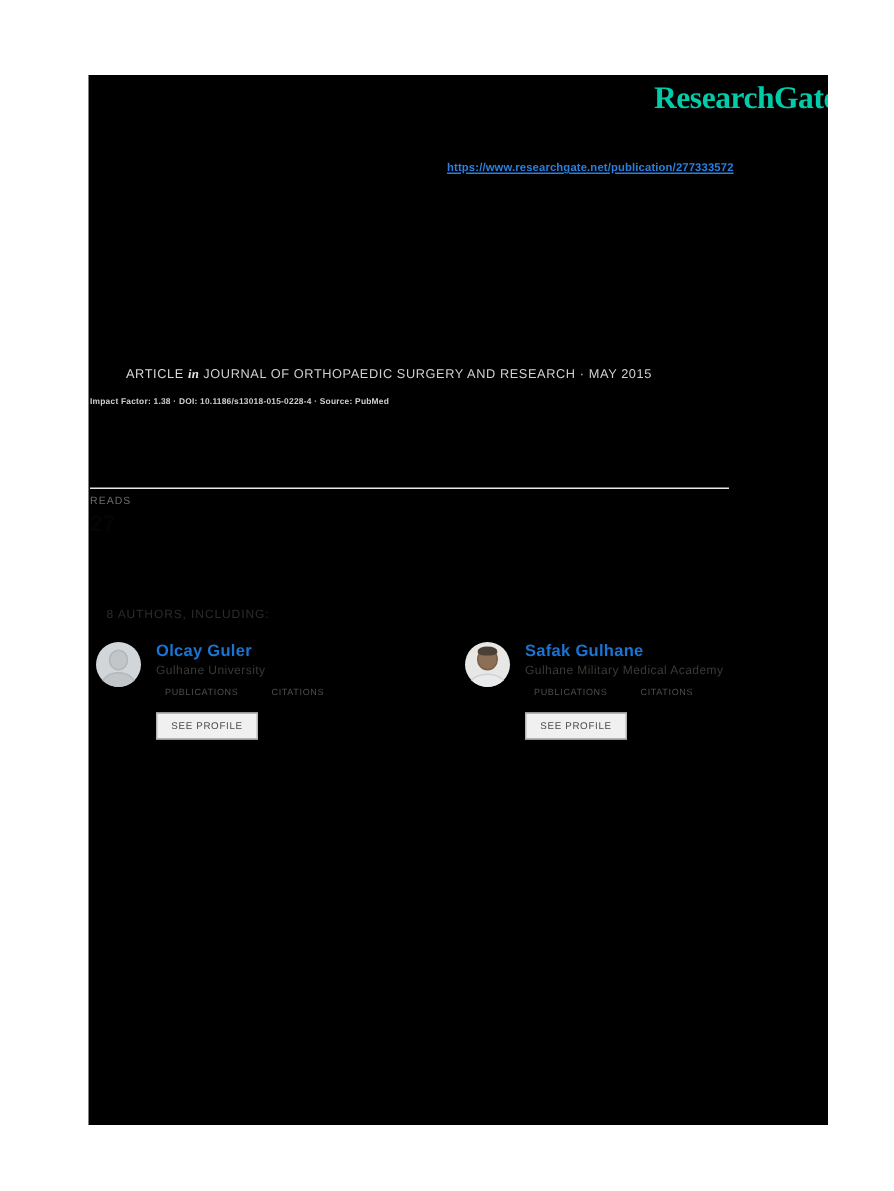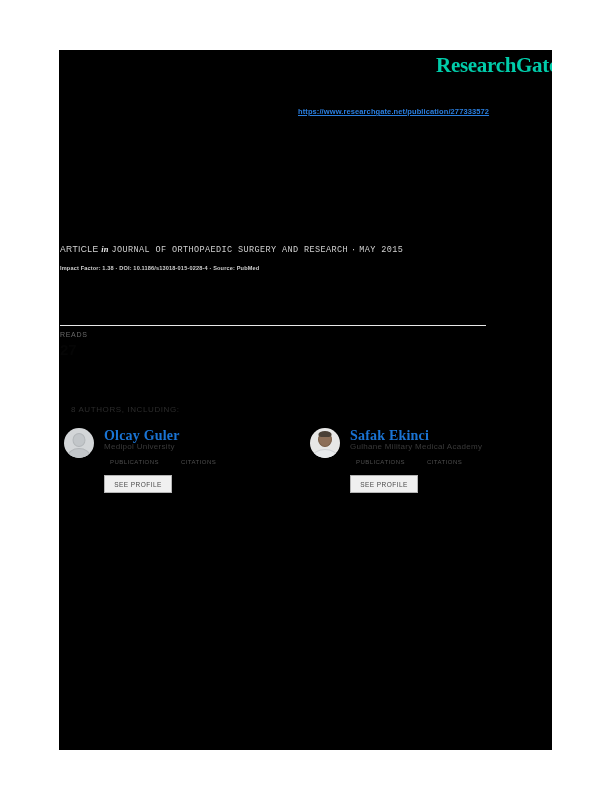--- a/index.html
+++ b/index.html
@@ -64,24 +64,24 @@
   }
   #article-line .em {
     font-style: italic;
     color: #e9e9e9;
     font-weight: bold;
     letter-spacing: 0.2px;
     font-family: Liberation Serif, serif;
   }
   #article-line .jrnl {
     color: #d0d0d0;
-    font-family: Liberation Mono, monospace;
   }
   #article-line .lbl {
     color: #d8d8d8;
+    padding-left: 24px;
   }
 
   #impact-line {
     position: absolute;
     left: 1px;
     top: 215px;
     font-size: 5.6px;
     font-weight: bold;
     letter-spacing: 0.15px;
     color: #cfcfcf;
@@ -198,26 +198,25 @@
     background: #e8eaec;
     border-color: #cfd2d5;
     width: 23px;
     height: 14px;
   }
 
   .author-name {
     position: absolute;
     left: 40px;
     top: 0px;
-    font-size: 14px;
+    font-size: 11px;
     font-weight: bold;
     color: #1a74d4;
     white-space: nowrap;
     letter-spacing: 0.2px;
-    font-family: Liberation Serif, serif;
   }
   .author-affil {
     position: absolute;
     left: 40px;
     top: 14px;
     font-size: 8px;
     color: #3a3a3a;
     white-space: nowrap;
     letter-spacing: 0.3px;
   }
@@ -284,34 +283,34 @@
   <div id="authors-heading">8 AUTHORS, INCLUDING:</div>
 
   <div id="authors-grid">
 
     <div class="author-card">
       <div class="avatar">
         <span class="head"></span>
           <span class="body"></span>
       </div>
       <div class="author-name">Olcay Guler</div>
-      <div class="author-affil">Medipol University</div>
+      <div class="author-affil">Gulhane University</div>
       <div class="author-stats">
         <span class="stat-num"></span><span>PUBLICATIONS</span><span class="gap"></span><span class="stat-num"></span><span>CITATIONS</span>
       </div>
       <div class="see-profile">SEE PROFILE</div>
     </div>
 
     <div class="author-card">
       <div class="avatar photo">
         <span class="head"></span>
           <span class="hair"></span>
           <span class="body"></span>
       </div>
-      <div class="author-name">Safak Ekinci</div>
+      <div class="author-name">Safak Gulhane</div>
       <div class="author-affil">Gulhane Military Medical Academy</div>
       <div class="author-stats">
         <span class="stat-num"></span><span>PUBLICATIONS</span><span class="gap"></span><span class="stat-num"></span><span>CITATIONS</span>
       </div>
       <div class="see-profile">SEE PROFILE</div>
     </div>
 
 
 
   </div>

